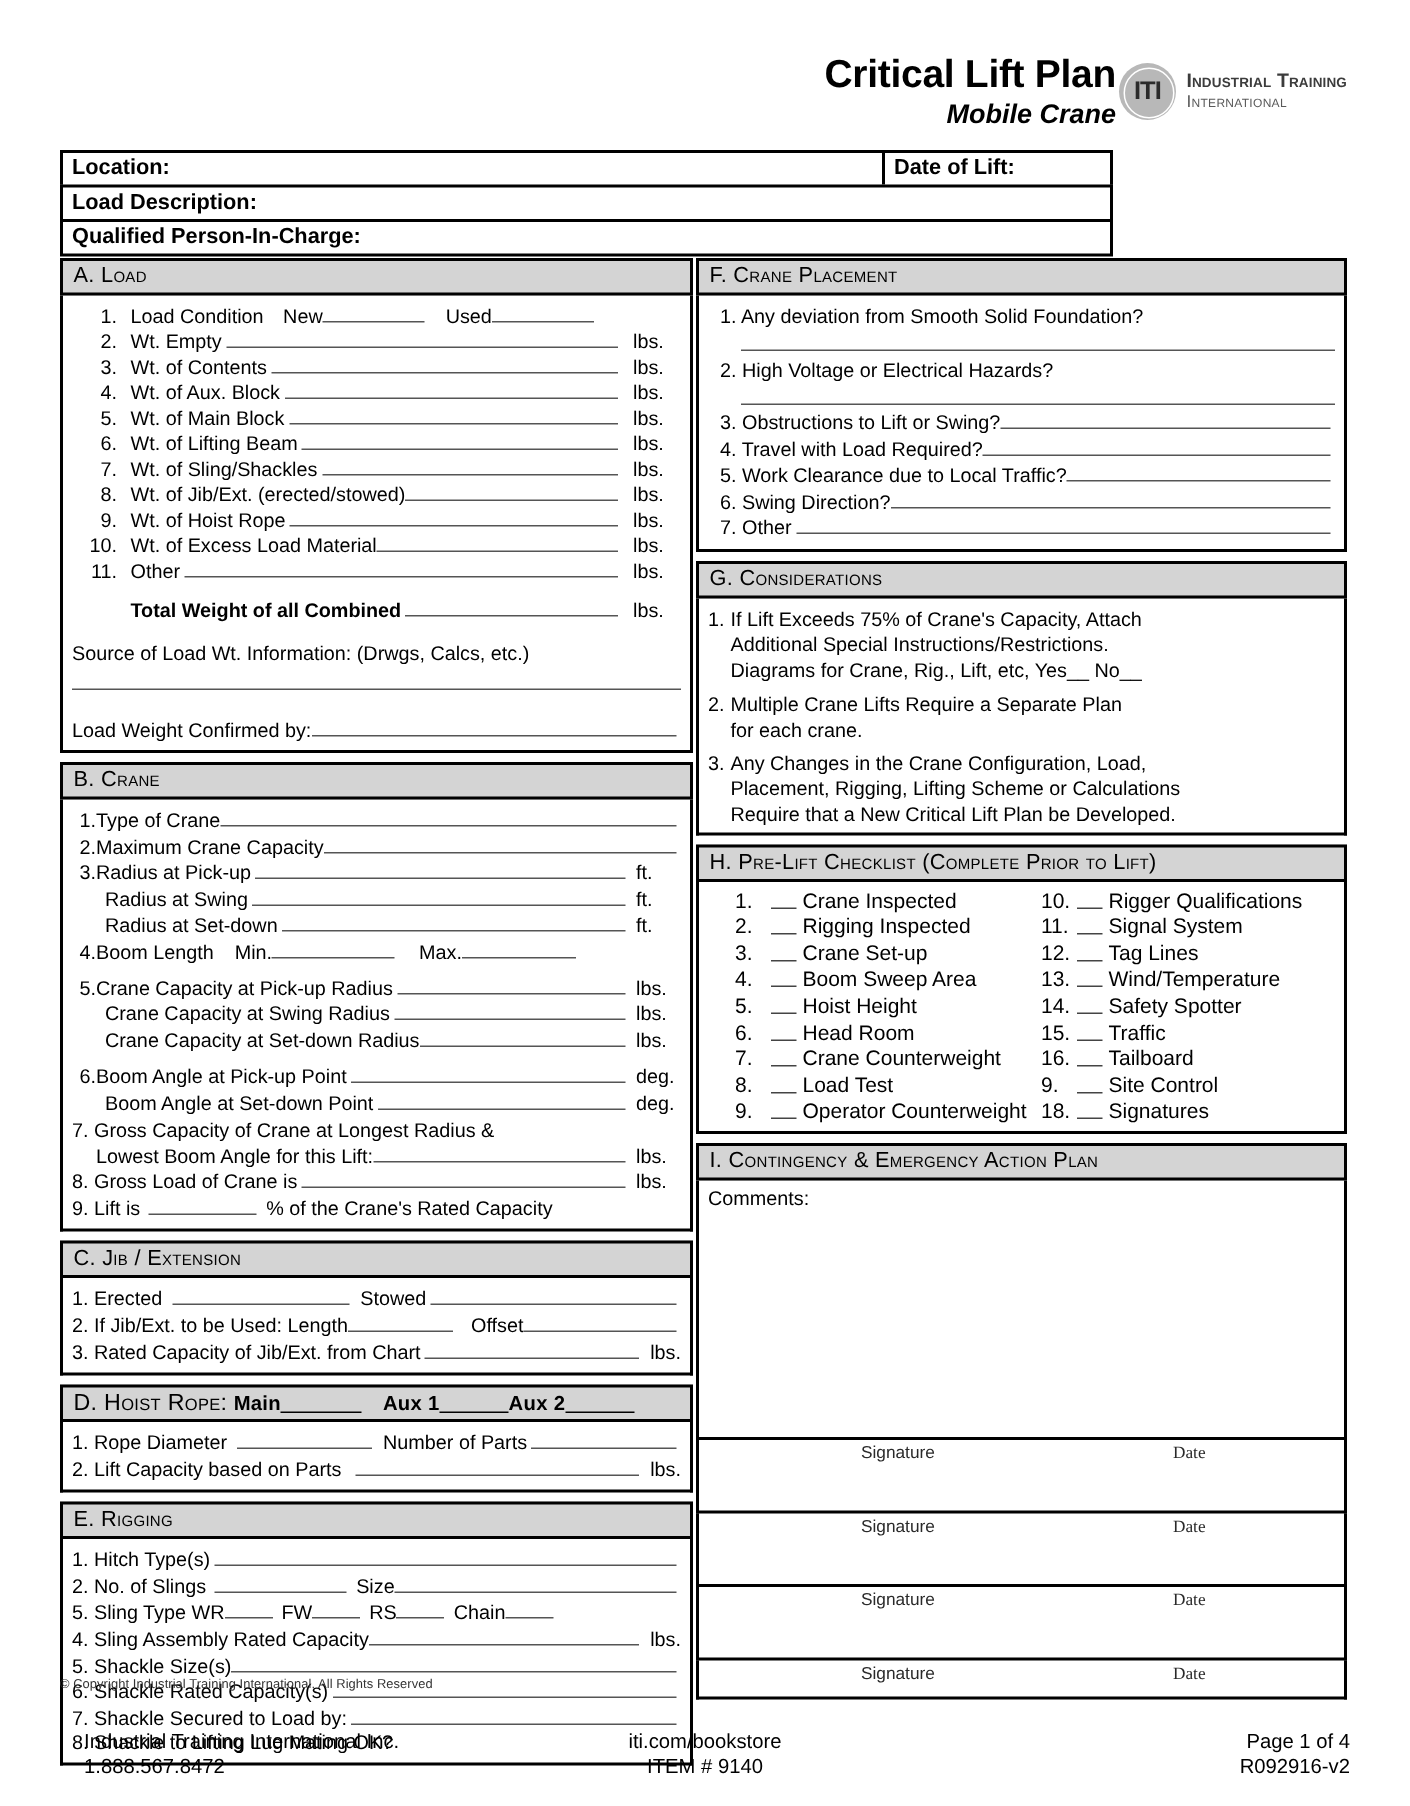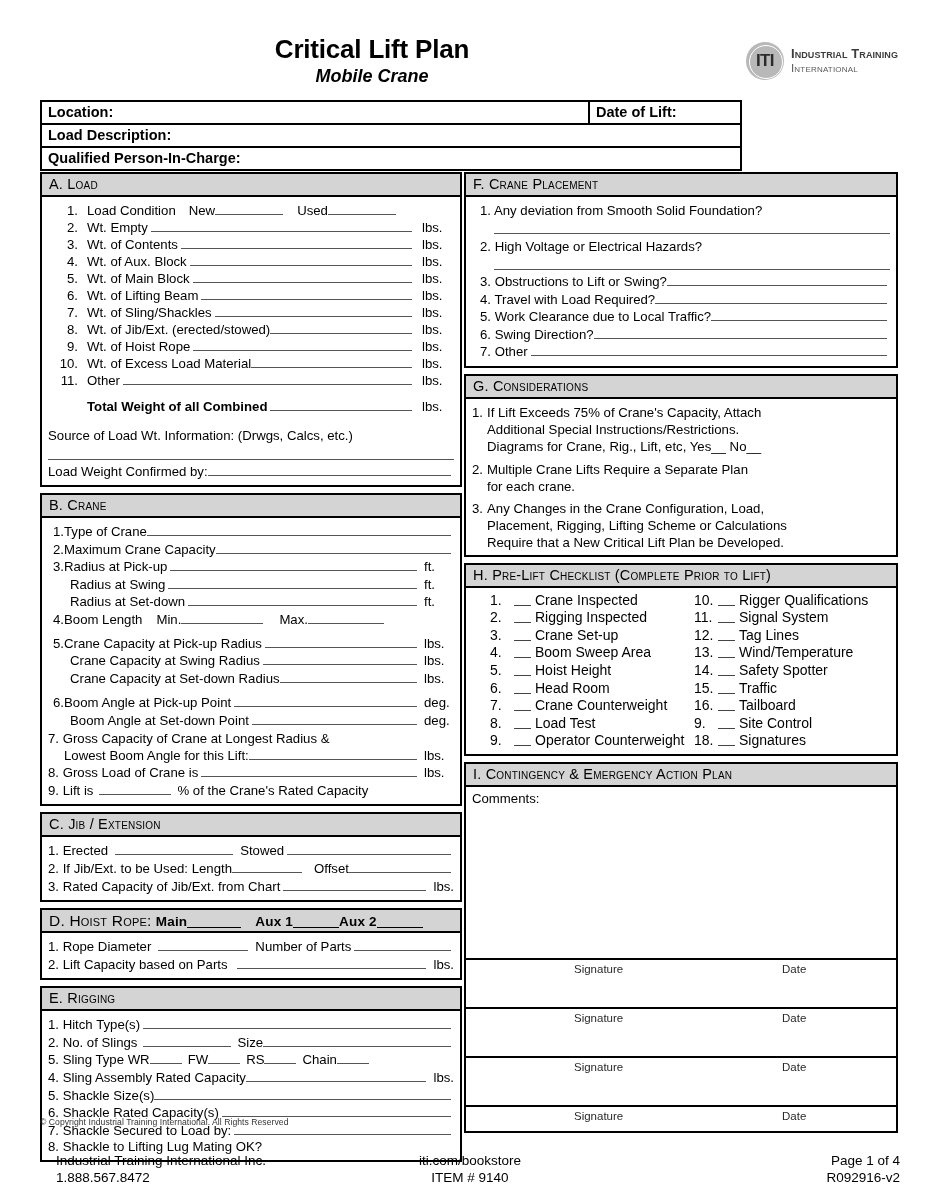--- a/index.html
+++ b/index.html
@@ -24,21 +24,21 @@
   .header {
     position: absolute;
     left: 0; top: 34px;
     width: 940px;
     height: 62px;
   }
   .title-wrap {
     position: absolute;
     left: 0; top: 0;
     width: 744px;
-    text-align: center;
+    text-align: right;
   }
   .title-main {
     font-size: 26px;
     font-weight: bold;
     letter-spacing: -0.2px;
     line-height: 30px;
   }
   .title-sub {
     font-size: 18px;
     font-weight: bold;
@@ -244,21 +244,21 @@
     position: relative;
   }
   .sig-row.last { height: 24px; }
   .sig-lbl {
     position: absolute;
     top: 3px;
     font-size: 11.5px;
     color: #2a2a2a;
   }
   .sig-lbl.s { left: 108px; }
-  .sig-lbl.d { left: 316px; }
+  .sig-lbl.d { left: 316px; font-family: Liberation Serif, serif; }
 
   
   .copyright {
     position: absolute;
     left: 40px; top: 1117px;
     font-size: 8.6px;
     color: #333;
     letter-spacing: 0.05px;
   }
   .footer {
@@ -436,21 +436,21 @@
           <div class="a-txt">
               <span>Total Weight of all Combined</span>
               <span class="dash"></span>
             </div>
           <div class="a-unit" style="font-weight:normal">lbs.</div>
         </div>
 
         <div class="plain-line" style="margin-top:12px">Source of Load Wt. Information: (Drwgs, Calcs, etc.)</div>
         <div class="rule"></div>
 
-        <div class="a-row" style="margin-top:3px">
+        <div class="a-row" style="margin-top:18px">
           <div class="a-txt" style="padding-left:0">
             <span>Load Weight Confirmed by:</span>
               <span class="dash" style="margin-left:0"></span>
           </div>
         </div>
 
       </div>
     </div>
 
     <div class="sec">

